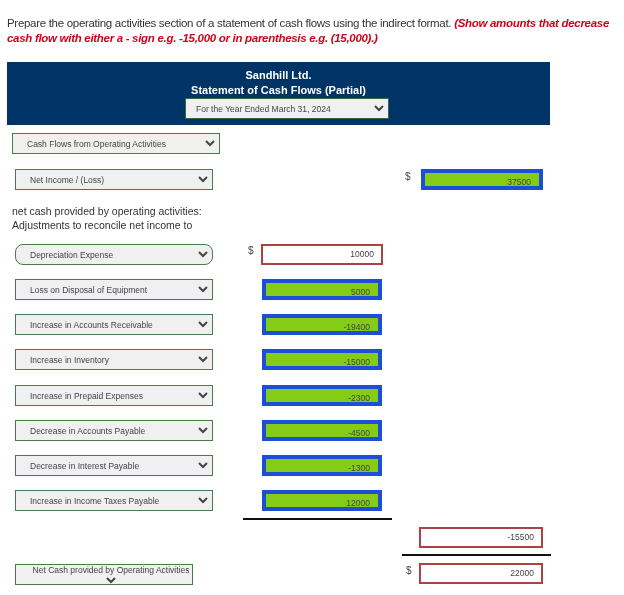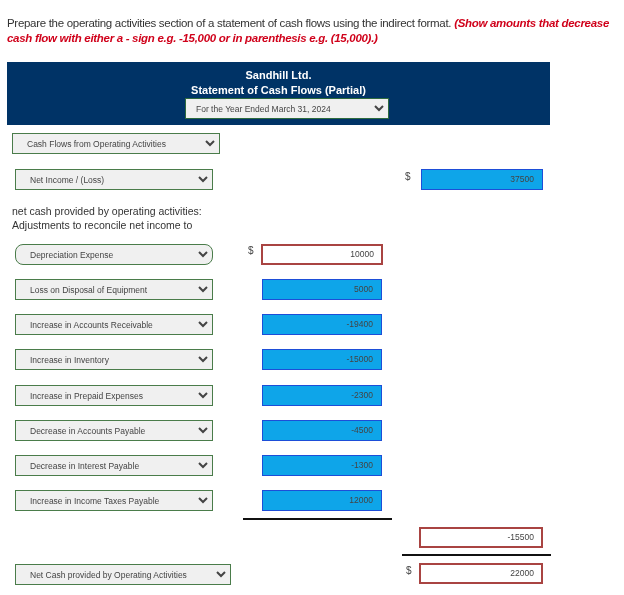--- a/index.html
+++ b/index.html
@@ -7,21 +7,21 @@
   .instr { position:absolute; left:7px; top:16px; width:610px; font-size:11.5px; line-height:15px; color:#333; letter-spacing:-0.3px; }
   .instr .red { color:#d0021b; font-style:italic; font-weight:bold; }
   .header { position:absolute; left:7px; top:62px; width:543px; height:63px; background:#003366; color:#fff; text-align:center; }
   .header .co { font-size:11px; font-weight:bold; margin-top:6px; line-height:14px; }
   .header .st { font-size:11px; font-weight:bold; line-height:14px; margin-top:1px; }
   .sel { position:absolute; box-sizing:border-box; height:21px; border:1px solid #4a7c4a; background:#f0f0f0; font-size:8.5px; color:#444; display:flex; align-items:center; padding-left:14px; }
   .sel .lbl { flex:1; white-space:nowrap; overflow:hidden; }
   .sel .chev { width:18px; display:flex; align-items:center; justify-content:center; }
   .chev svg { width:10px; height:7px; }
   .hdrsel { left:185px; top:98px; width:204px; height:21px; padding-left:10px; border-color:#2e6b3e; }
-  .box { position:absolute; box-sizing:border-box; height:21px; border:1px solid #1d4ed8; background:#0ea5e9; font-size:8.5px; color:#444; text-align:right; padding-right:8px; line-height:19px; }
+  .box { position:absolute; box-sizing:border-box; height:21px; border:4px solid #1d4ed8; background:#84cc16; font-size:8.5px; color:#444; text-align:right; padding-right:8px; line-height:19px; }
   .box.err { border:2px solid #a94442; background:#fff; line-height:17px; padding-right:7px; }
   .dollar { position:absolute; font-size:10px; color:#444; }
   .note { position:absolute; left:12px; top:204px; font-size:10.5px; line-height:14px; color:#333; }
   .rule { position:absolute; height:1.5px; background:#111; }
 </style>
 </head>
 <body>
 
 <div class="instr">
   <span>Prepare the operating activities section of a statement of cash flows using the indirect format. </span><span class="red">(Show amounts that decrease cash flow with either a - sign e.g. -15,000 or in parenthesis e.g. (15,000).)</span>
@@ -145,21 +145,21 @@
     </span>
 </div>
 <div class="box" style="left:262px;top:490px;width:120px;">12000</div>
 
 <div class="rule" style="left:243px;top:518px;width:149px;"></div>
 
 <div class="box err" style="left:419px;top:527px;width:124px;">-15500</div>
 
 <div class="rule" style="left:402px;top:554px;width:149px;"></div>
 
-<div class="sel" style="left:15px;top:564px;width:216px;">
+<div class="sel" style="left:15px;top:564px;width:178px;flex-direction:column;">
   <span class="lbl">Net Cash provided by Operating Activities</span>
   <span class="chev">
       <svg viewBox="0 0 10 7">
         <path d="M1 1 L5 5 L9 1" stroke="#444" stroke-width="2" fill="none"></path>
       </svg>
     </span>
 </div>
 <span class="dollar" style="left:406px;top:565px;">$</span>
 <div class="box err" style="left:419px;top:563px;width:124px;">22000</div>
 

